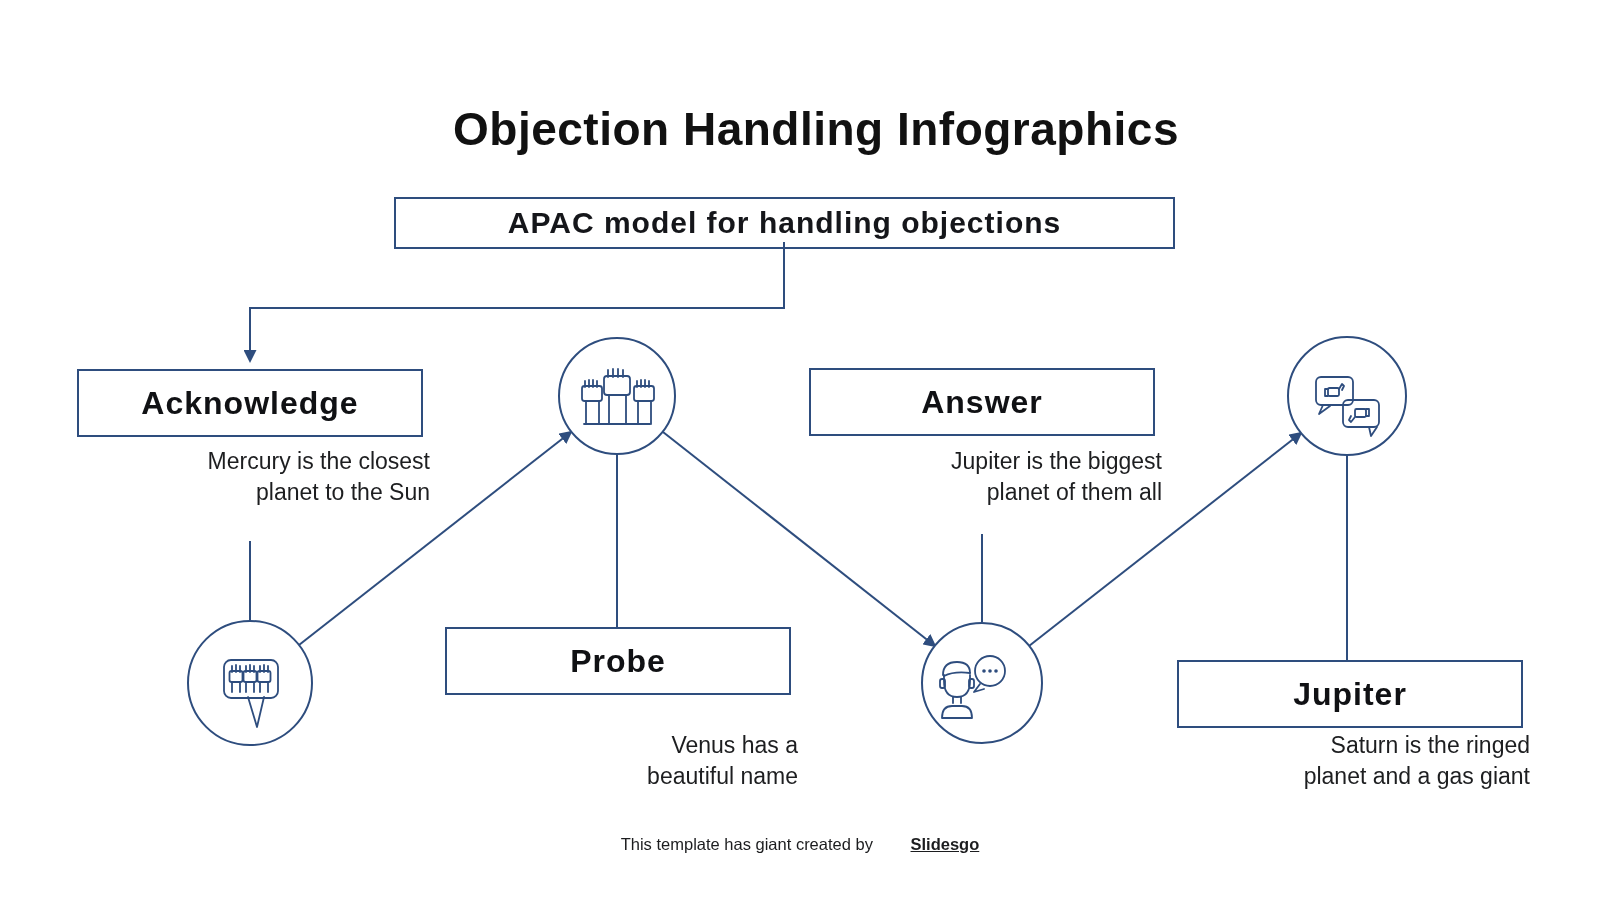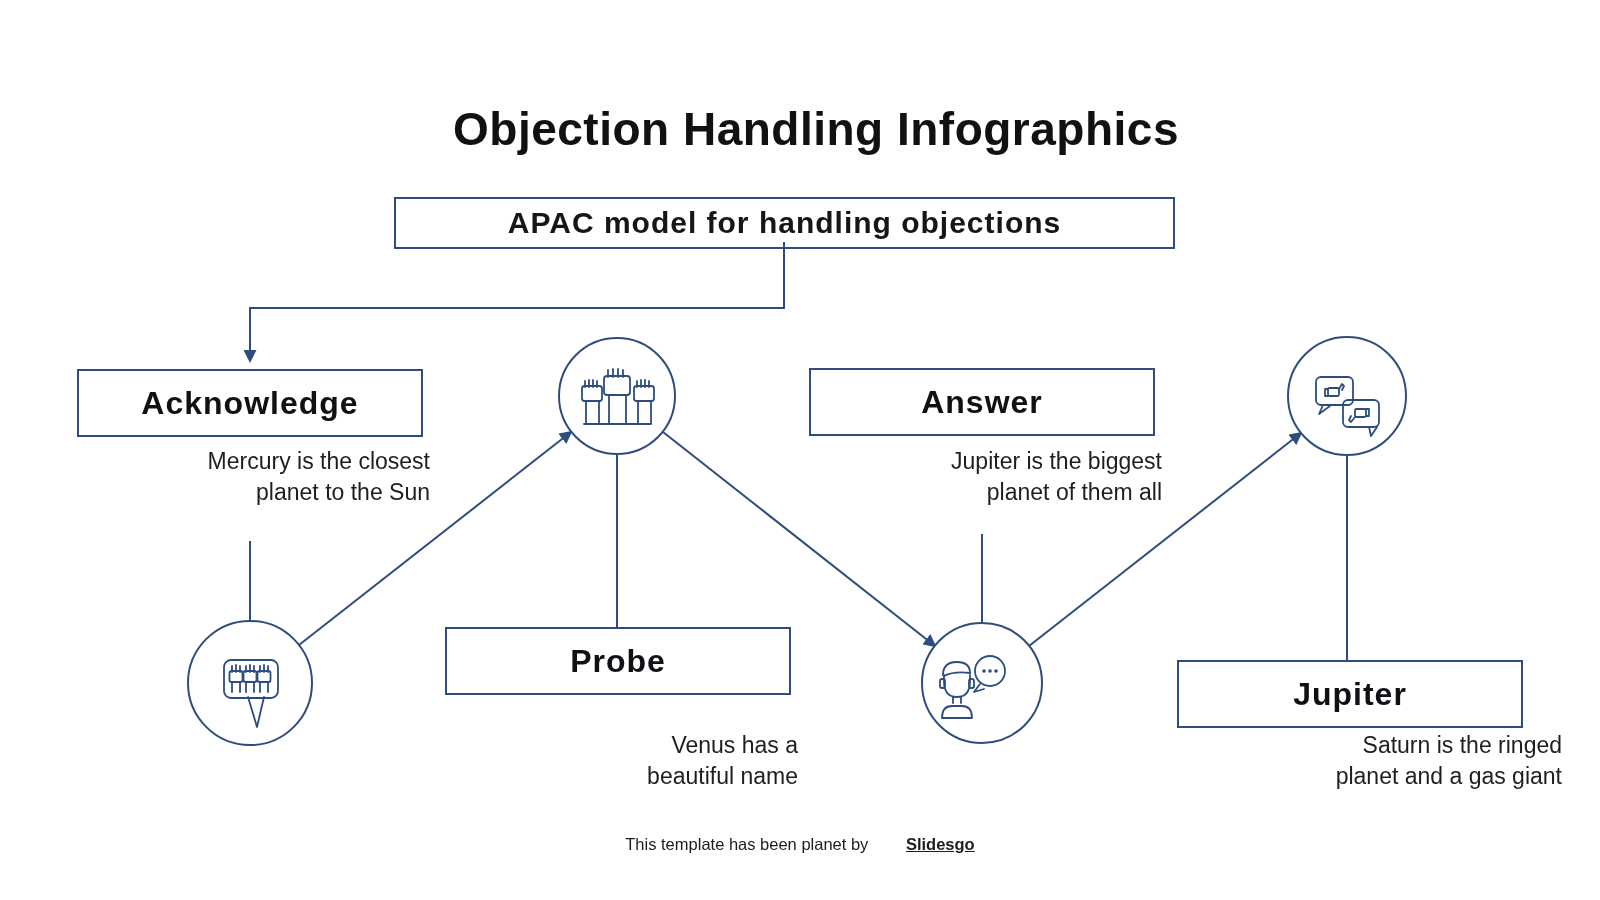--- a/index.html
+++ b/index.html
@@ -126,20 +126,20 @@
   <div class="step-box" style="left:1177px;top:660px;width:346px;height:68px">
     <span>Jupiter</span>
   </div>
 
   <p class="desc" style="left:70px;top:446px;width:360px">Mercury is the closest
 planet to the Sun</p>
   <p class="desc" style="left:802px;top:446px;width:360px">Jupiter is  the biggest
 planet of them all</p>
   <p class="desc" style="left:438px;top:730px;width:360px">Venus has a
 beautiful name</p>
-  <p class="desc" style="left:1202px;top:730px;width:360px">Saturn is the ringed
+  <p class="desc" style="left:1170px;top:730px;width:360px">Saturn is the ringed
 planet and a gas giant</p>
 
   <div class="footer">
-    <span>This template has been planet by </span><a class="brand">Slidesgo</a>
+    <span>This template has giant created by </span><a class="brand">Slidesgo</a>
   </div>
 
 </div>
 
 </body></html>

